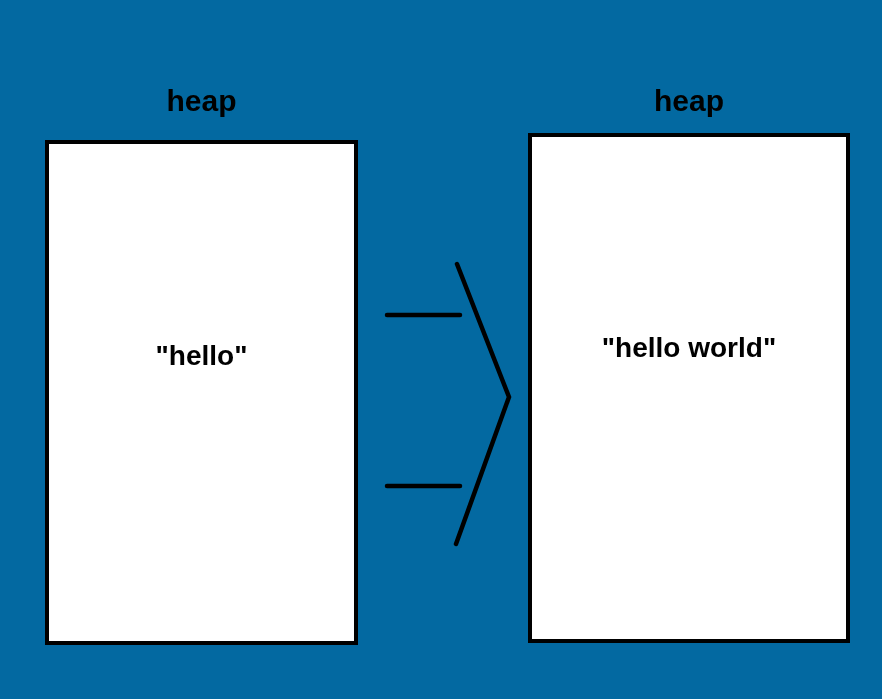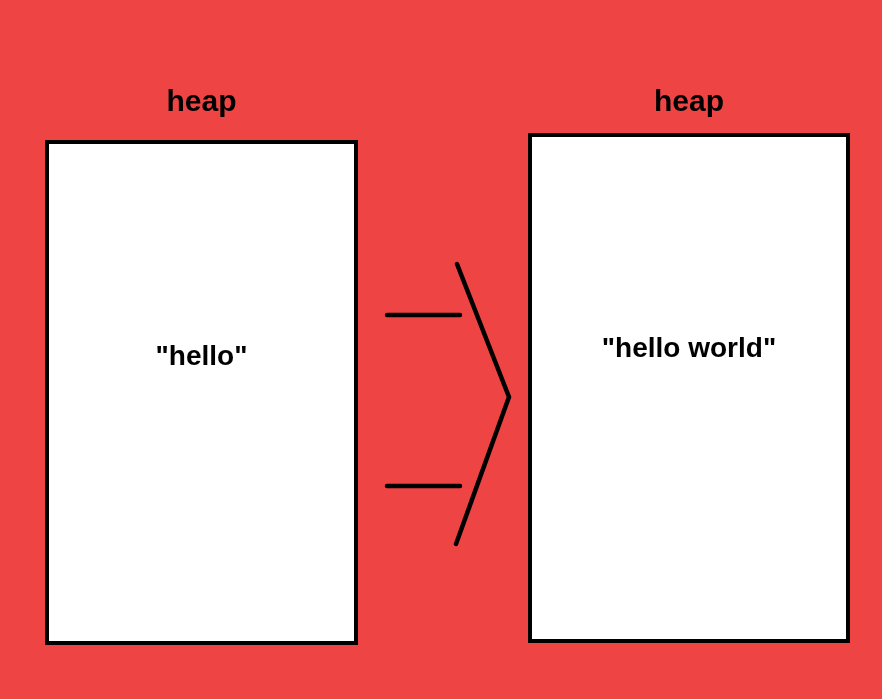--- a/index.html
+++ b/index.html
@@ -5,21 +5,21 @@
   html, body {
     margin: 0;
     padding: 0;
     background: #ffffff;
     font-family: "Liberation Sans", "DejaVu Sans", sans-serif;
   }
   .canvas {
     position: relative;
     width: 882px;
     height: 699px;
-    background: #ef4444;
+    background: #0369a1;
     overflow: hidden;
   }
   .heap-label {
     position: absolute;
     text-align: center;
     font-weight: 700;
     font-size: 30px;
     line-height: 34px;
     color: #000000;
     letter-spacing: 0px;

